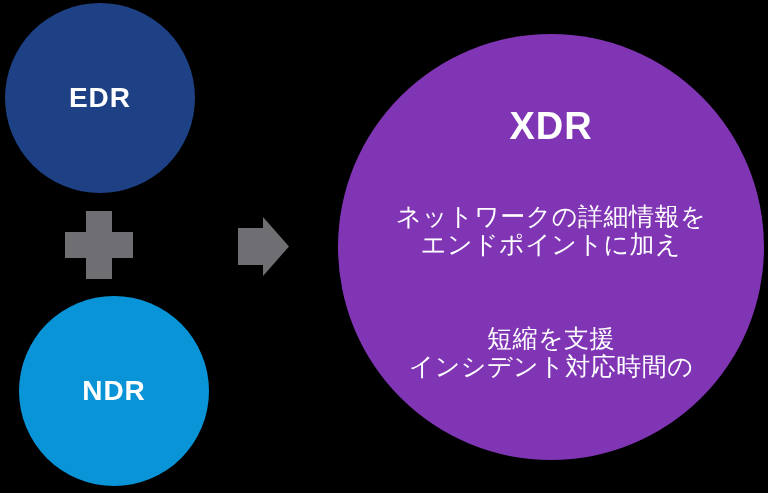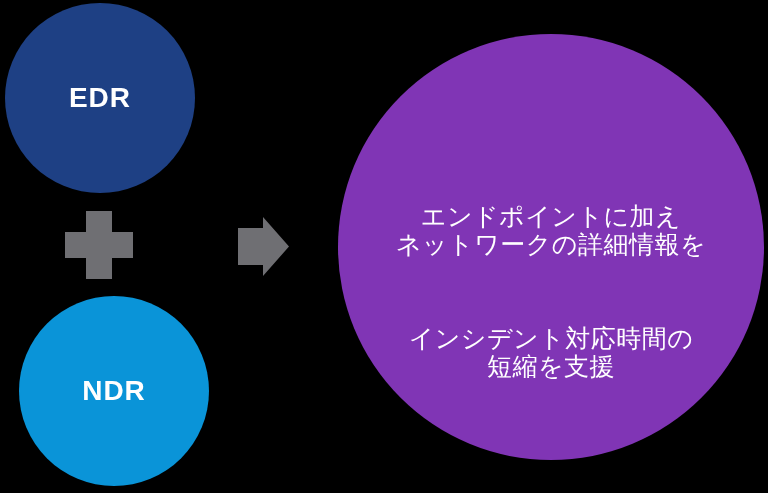--- a/index.html
+++ b/index.html
@@ -95,25 +95,26 @@
 
   <div class="circle circle-ndr">
     <span class="small-circle-label">NDR</span>
   </div>
 
   <svg class="op-icon arrow-icon-box" viewBox="0 0 51 59" aria-hidden="true">
     <polygon class="op-fill" points="0,11 25,11 25,0 51,29.5 25,59 25,48 0,48"></polygon>
   </svg>
 
   <div class="circle circle-xdr">
+    <div class="xdr-title">XDR</div>
 
     <div class="xdr-para xdr-para-1">
+      <div>ネットワークの詳細情報を</div>
       <div>エンドポイントに加え</div>
-      <div>ネットワークの詳細情報を</div>
     </div>
 
     <div class="xdr-para xdr-para-2">
+      <div>短縮を支援</div>
       <div>インシデント対応時間の</div>
-      <div>短縮を支援</div>
     </div>
   </div>
 
 </div>
 
 </body></html>

